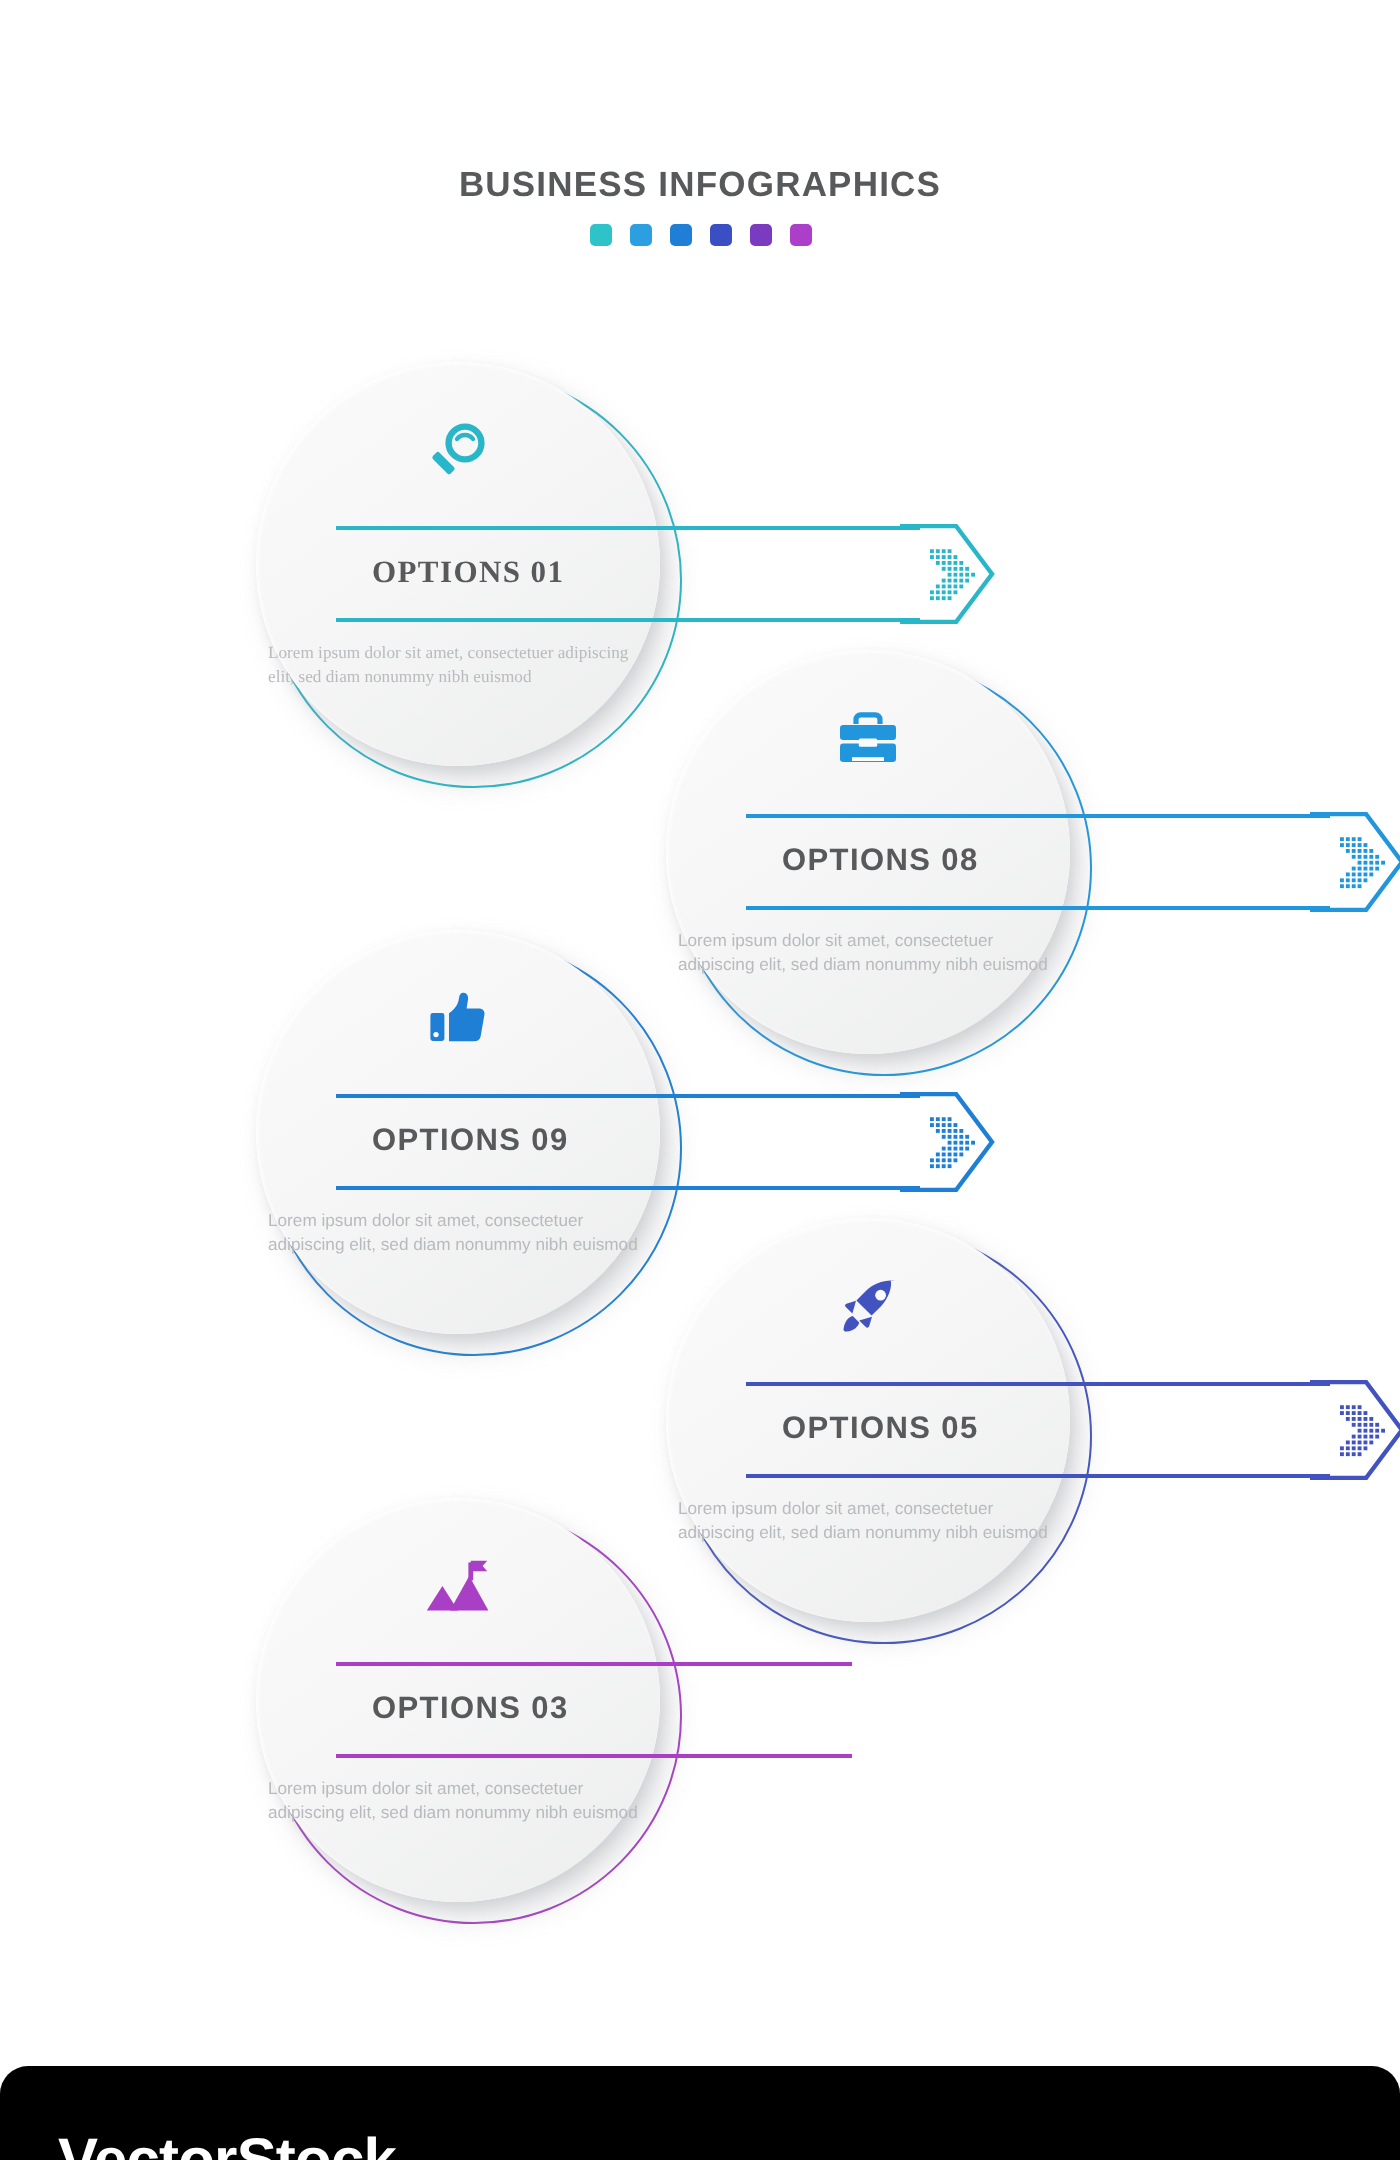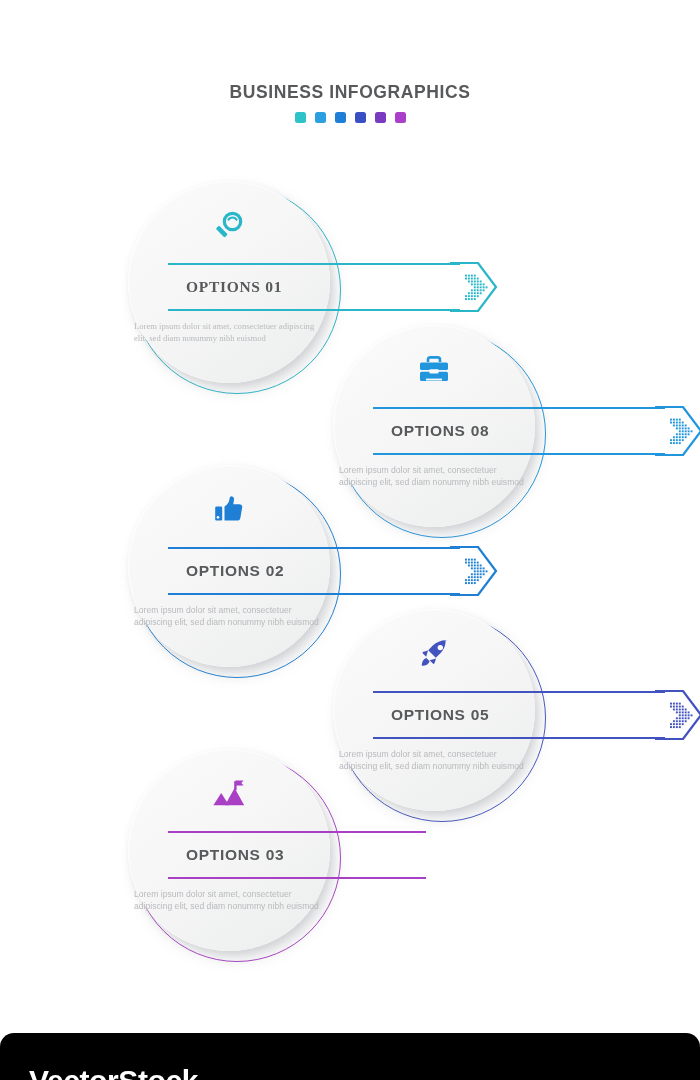--- a/index.html
+++ b/index.html
@@ -330,21 +330,21 @@
         <div class="disc"></div>
         <div class="ring" style="border-color: rgb(30, 127, 212);"></div>
         <div class="icon-wrap"><svg width="34" height="32" viewBox="0 0 34 32">
             <rect x="3.2" y="13.5" width="7" height="14" rx="1.2" fill="#1e7fd4"></rect>
             <circle cx="6" cy="24.3" r="1.35" fill="#fbfbfc"></circle>
             <path d="M12.5 13.6 c3-2 4.6-4.3 5-7.6 c0.2-1.8 1.1-2.8 2.4-2.6 c1.5 0.2 2.3 1.4 2.1 3.3 l-0.7 4.6 h5.9 c2.1 0 3.3 1.2 3 3.1 l-1.9 10.8 c-0.3 1.6 -1.4 2.4 -3.2 2.4 H12.5 Z" fill="#1e7fd4"></path>
           </svg></div>
         <div class="banner">
           <div class="rule top" style="background: rgb(30, 127, 212);"></div>
           <div class="rule bot" style="background: rgb(30, 127, 212);"></div>
-          <div class="label">OPTIONS 02</div>
+          <div class="label">OPTIONS 09</div>
           <div class="arrow"><svg width="48" height="50" viewBox="0 0 48 50">
               <path d="M0 1 H28 L46 25 L28 49 H0" fill="none" stroke="#1e7fd4" stroke-width="2.2" stroke-linejoin="miter"></path>
               <g transform="translate(10,7) scale(1.25)">
                 <rect x="4.00" y="4.50" width="1.55" height="1.55" fill="#1e7fd4"></rect>
                 <rect x="6.35" y="4.50" width="1.55" height="1.55" fill="#1e7fd4"></rect>
                 <rect x="8.70" y="4.50" width="1.55" height="1.55" fill="#1e7fd4"></rect>
                 <rect x="11.05" y="4.50" width="1.55" height="1.55" fill="#1e7fd4"></rect>
                 <rect x="4.00" y="6.85" width="1.55" height="1.55" fill="#1e7fd4"></rect>
                 <rect x="6.35" y="6.85" width="1.55" height="1.55" fill="#1e7fd4"></rect>
                 <rect x="8.70" y="6.85" width="1.55" height="1.55" fill="#1e7fd4"></rect>

